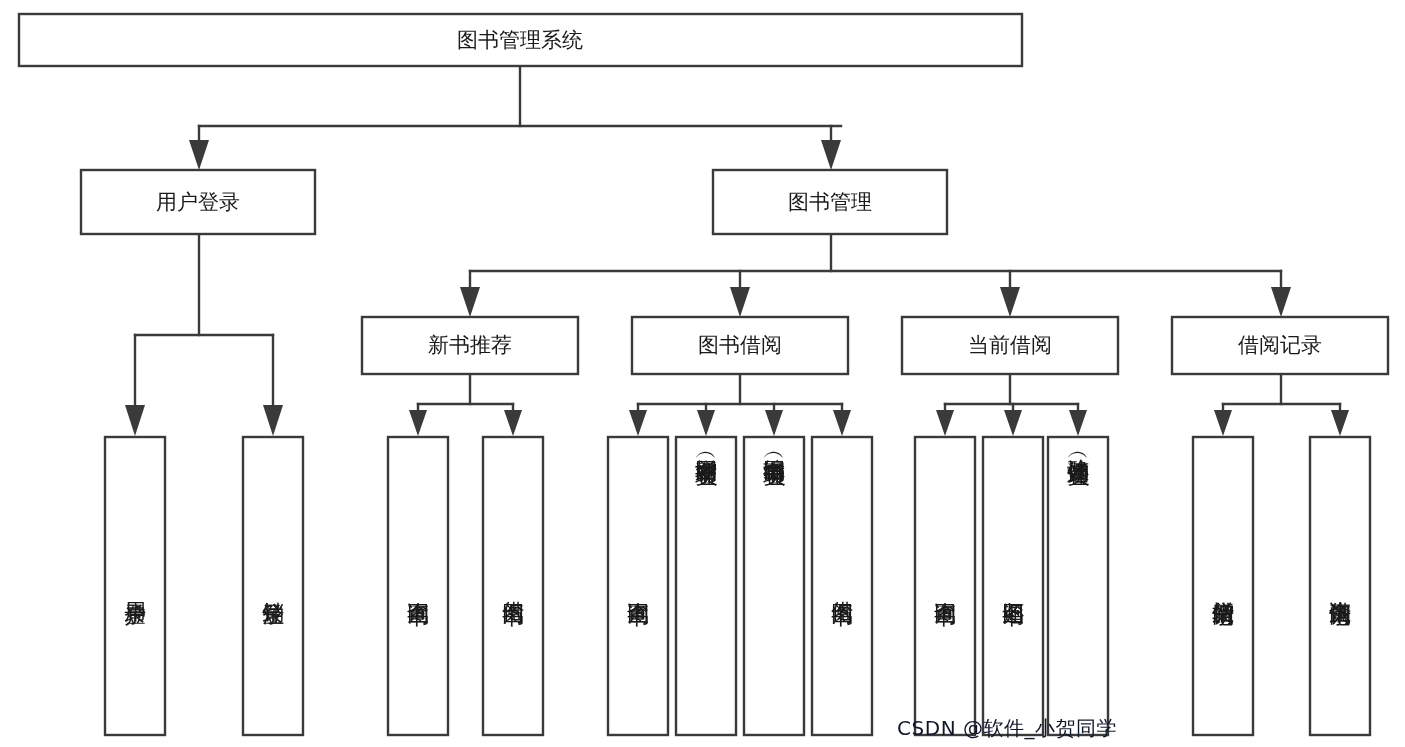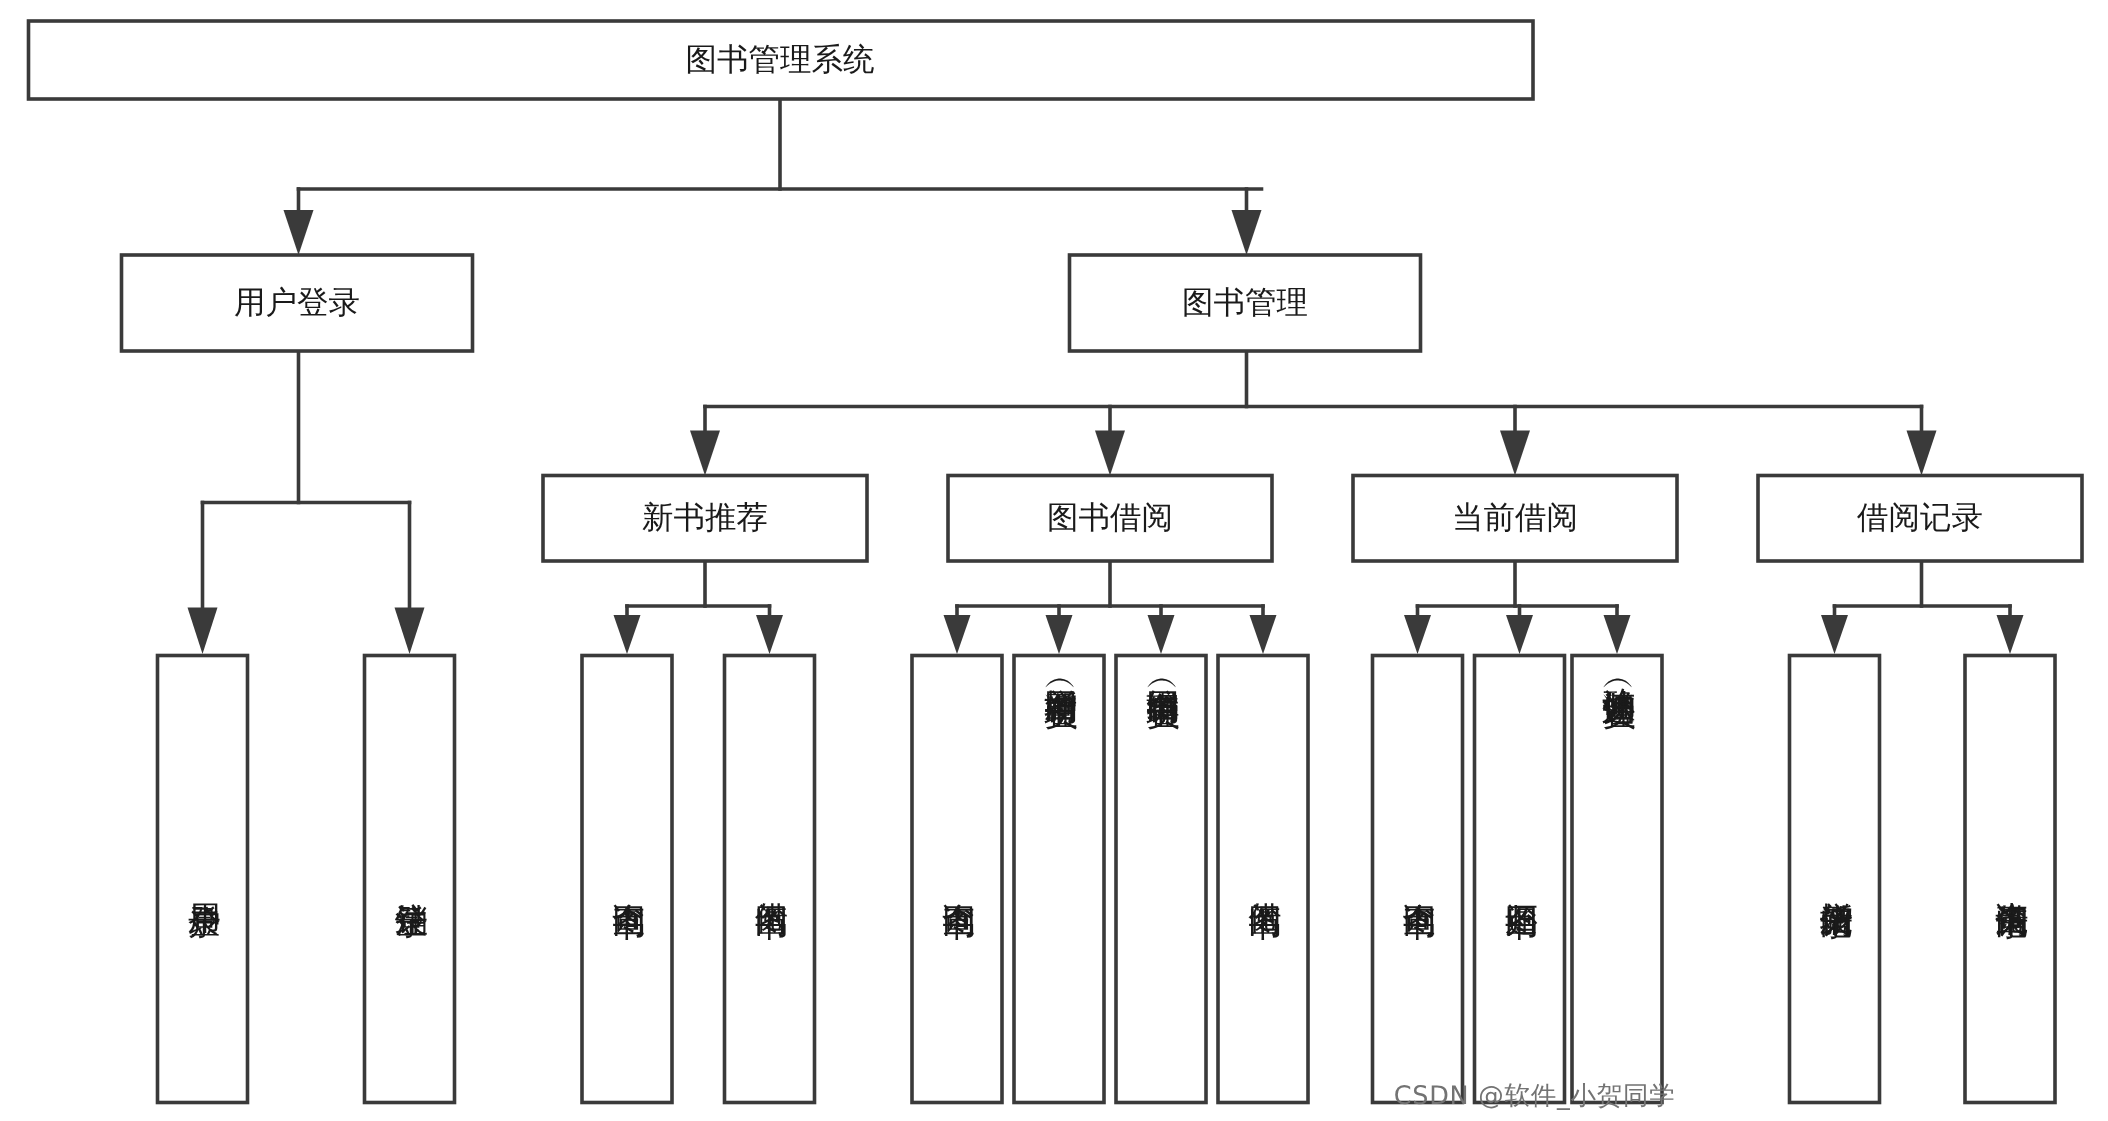--- a/index.html
+++ b/index.html
@@ -66,22 +66,22 @@
     letter-spacing: 1px;
     color: #1a1a1a;
     white-space: nowrap;
     text-align: center;
   }
   .watermark {
     position: absolute;
     right: 8px;
     bottom: 5px;
     font-family: "DejaVu Sans", "Liberation Sans", sans-serif;
-    font-size: 17px;
-    color: #737373;
+    font-size: 20px;
+    color: #0f172a;
     letter-spacing: 0.5px;
     white-space: nowrap;
   }
 </style>
 </head>
 <body>
 
 <div id="diagram-root">
 
   <svg class="diagram-svg" viewBox="0 0 1405 747" xmlns="http://www.w3.org/2000/svg">

